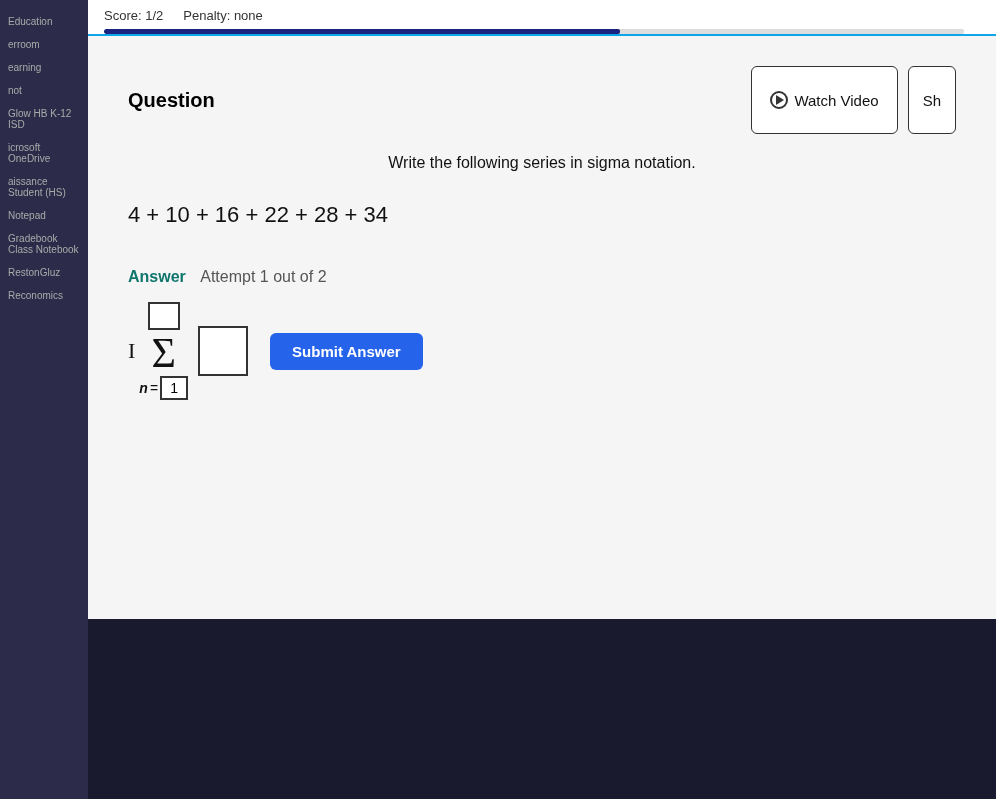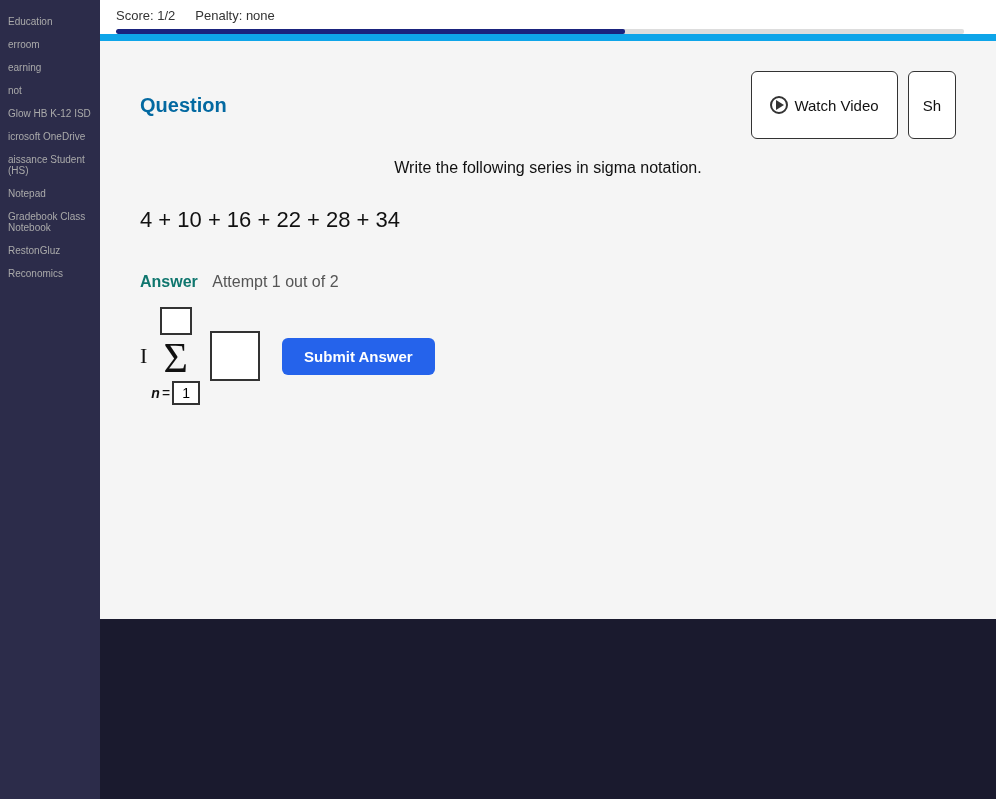--- a/index.html
+++ b/index.html
@@ -6,21 +6,21 @@
 
     body {
       font-family: Arial, sans-serif;
       background: #1a1a2e;
       display: flex;
       width: 996px;
       min-height: 799px;
     }
 
     .sidebar {
-      width: 100px;
+      width: 88px;
       background: #2c2c4a;
       min-height: 799px;
       display: flex;
       flex-direction: column;
       padding: 10px 0;
       flex-shrink: 0;
     }
 
     .sidebar-item {
       color: #aaa;
@@ -32,21 +32,21 @@
     .main-content {
       flex: 1;
       background: #f0f0f0;
       display: flex;
       flex-direction: column;
     }
 
     .score-bar-container {
       background: #fff;
       padding: 8px 32px 0 16px;
-      border-bottom: 7px solid #0ea5e9;
+      border-bottom: 2px solid #0ea5e9;
       text-align: right;
     }
 
     .score-info {
       display: flex;
       gap: 20px;
       font-size: 13px;
       color: #333;
       margin-bottom: 6px;
     }
@@ -78,21 +78,21 @@
     .question-header {
       display: flex;
       justify-content: space-between;
       align-items: center;
       margin-bottom: 20px;
     }
 
     .question-label {
       font-size: 20px;
       font-weight: bold;
-      color: #0369a1;
+      color: #000000;
     }
 
     .header-buttons {
       display: flex;
       gap: 10px;
     }
 
     .watch-video-btn {
       display: flex;
       align-items: center;

